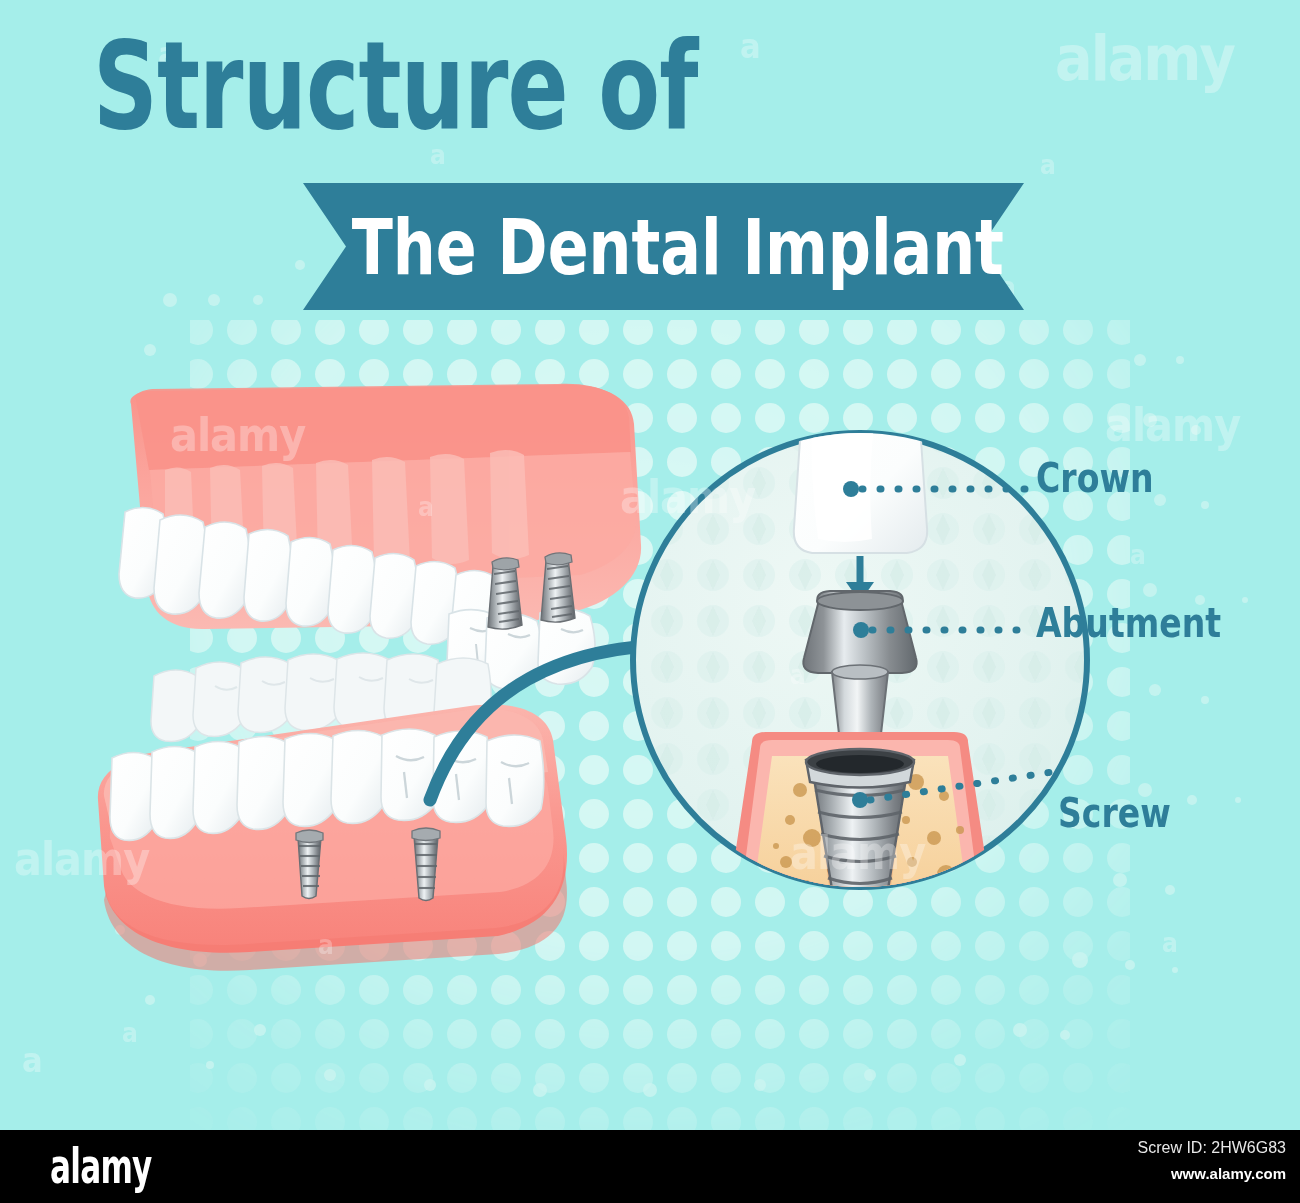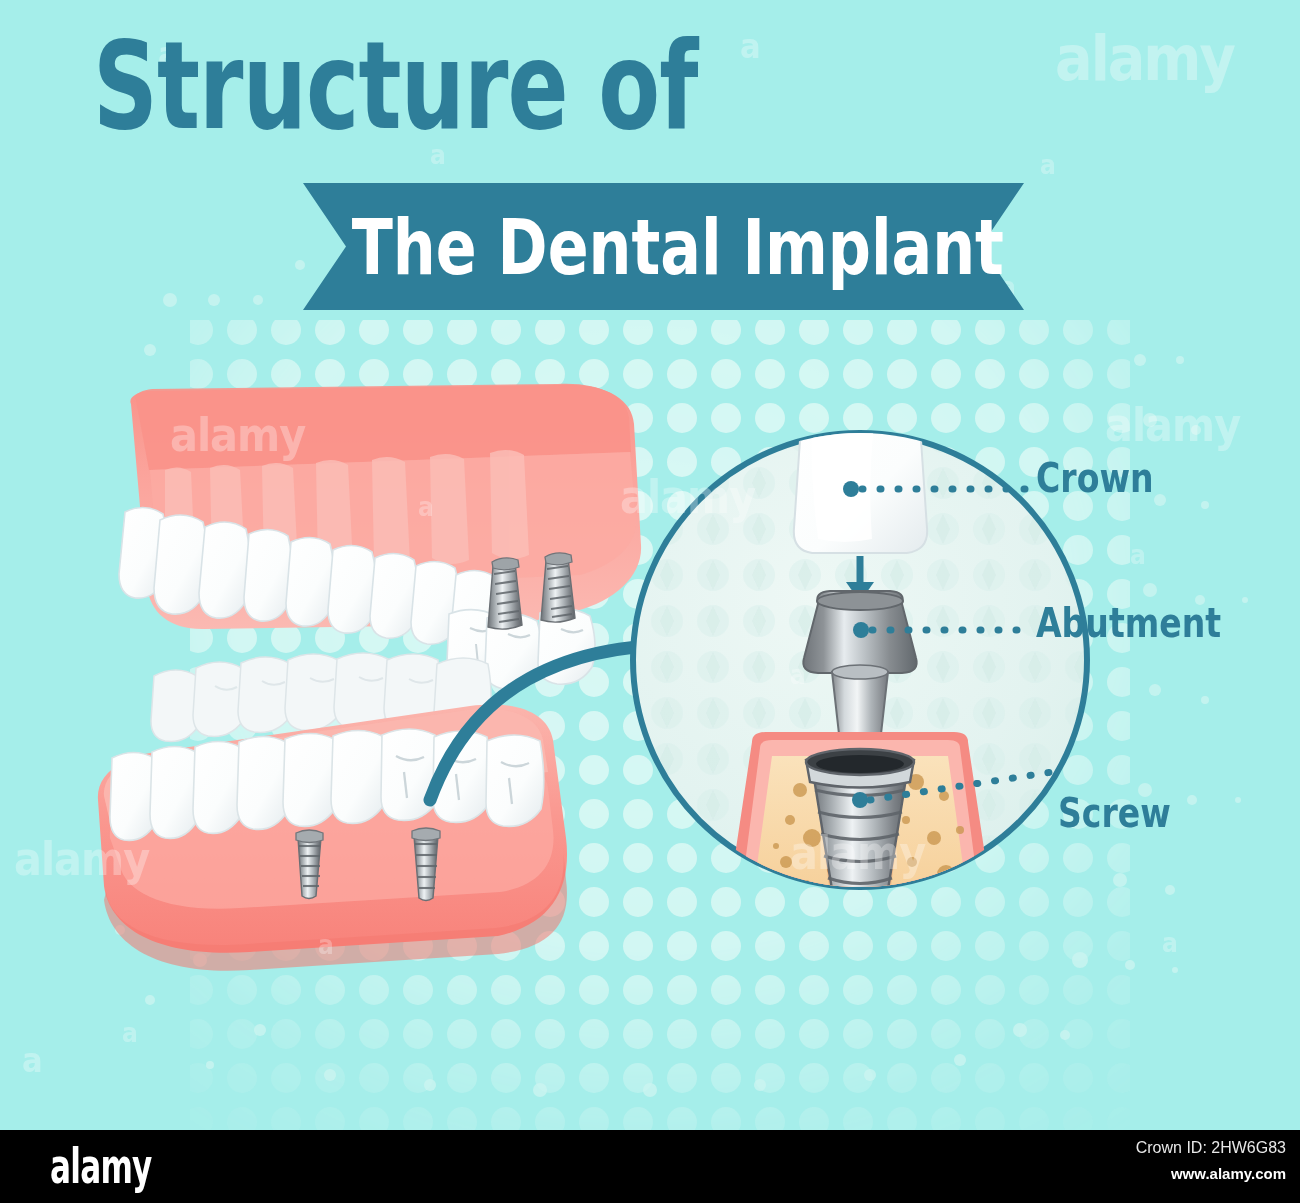--- a/index.html
+++ b/index.html
@@ -552,17 +552,17 @@
   <div class="wm tiny" style="left:790px;   top:660px;"><span>a</span></div>
   <div class="wm word" style="left:790px;   top:826px;"><span>alamy</span></div>
   <div class="wm word" style="left:14px;    top:832px;"><span>alamy</span></div>
   <div class="wm tiny" style="left:318px;   top:930px;"><span>a</span></div>
   <div class="wm tiny" style="left:1162px;  top:928px;"><span>a</span></div>
   <div class="wm tiny" style="left:122px;   top:1018px;"><span>a</span></div>
   <div class="wm small" style="left:22px;    top:1040px;"><span>a</span></div>
 
   <div id="footer">
     <div id="alamy-logo">alamy</div>
-    <div id="image-id">Crown ID: 2HW6G83</div>
+    <div id="image-id">Screw ID: 2HW6G83</div>
     <div id="alamy-url">www.alamy.com</div>
   </div>
 
 </div>
 
 </body></html>

